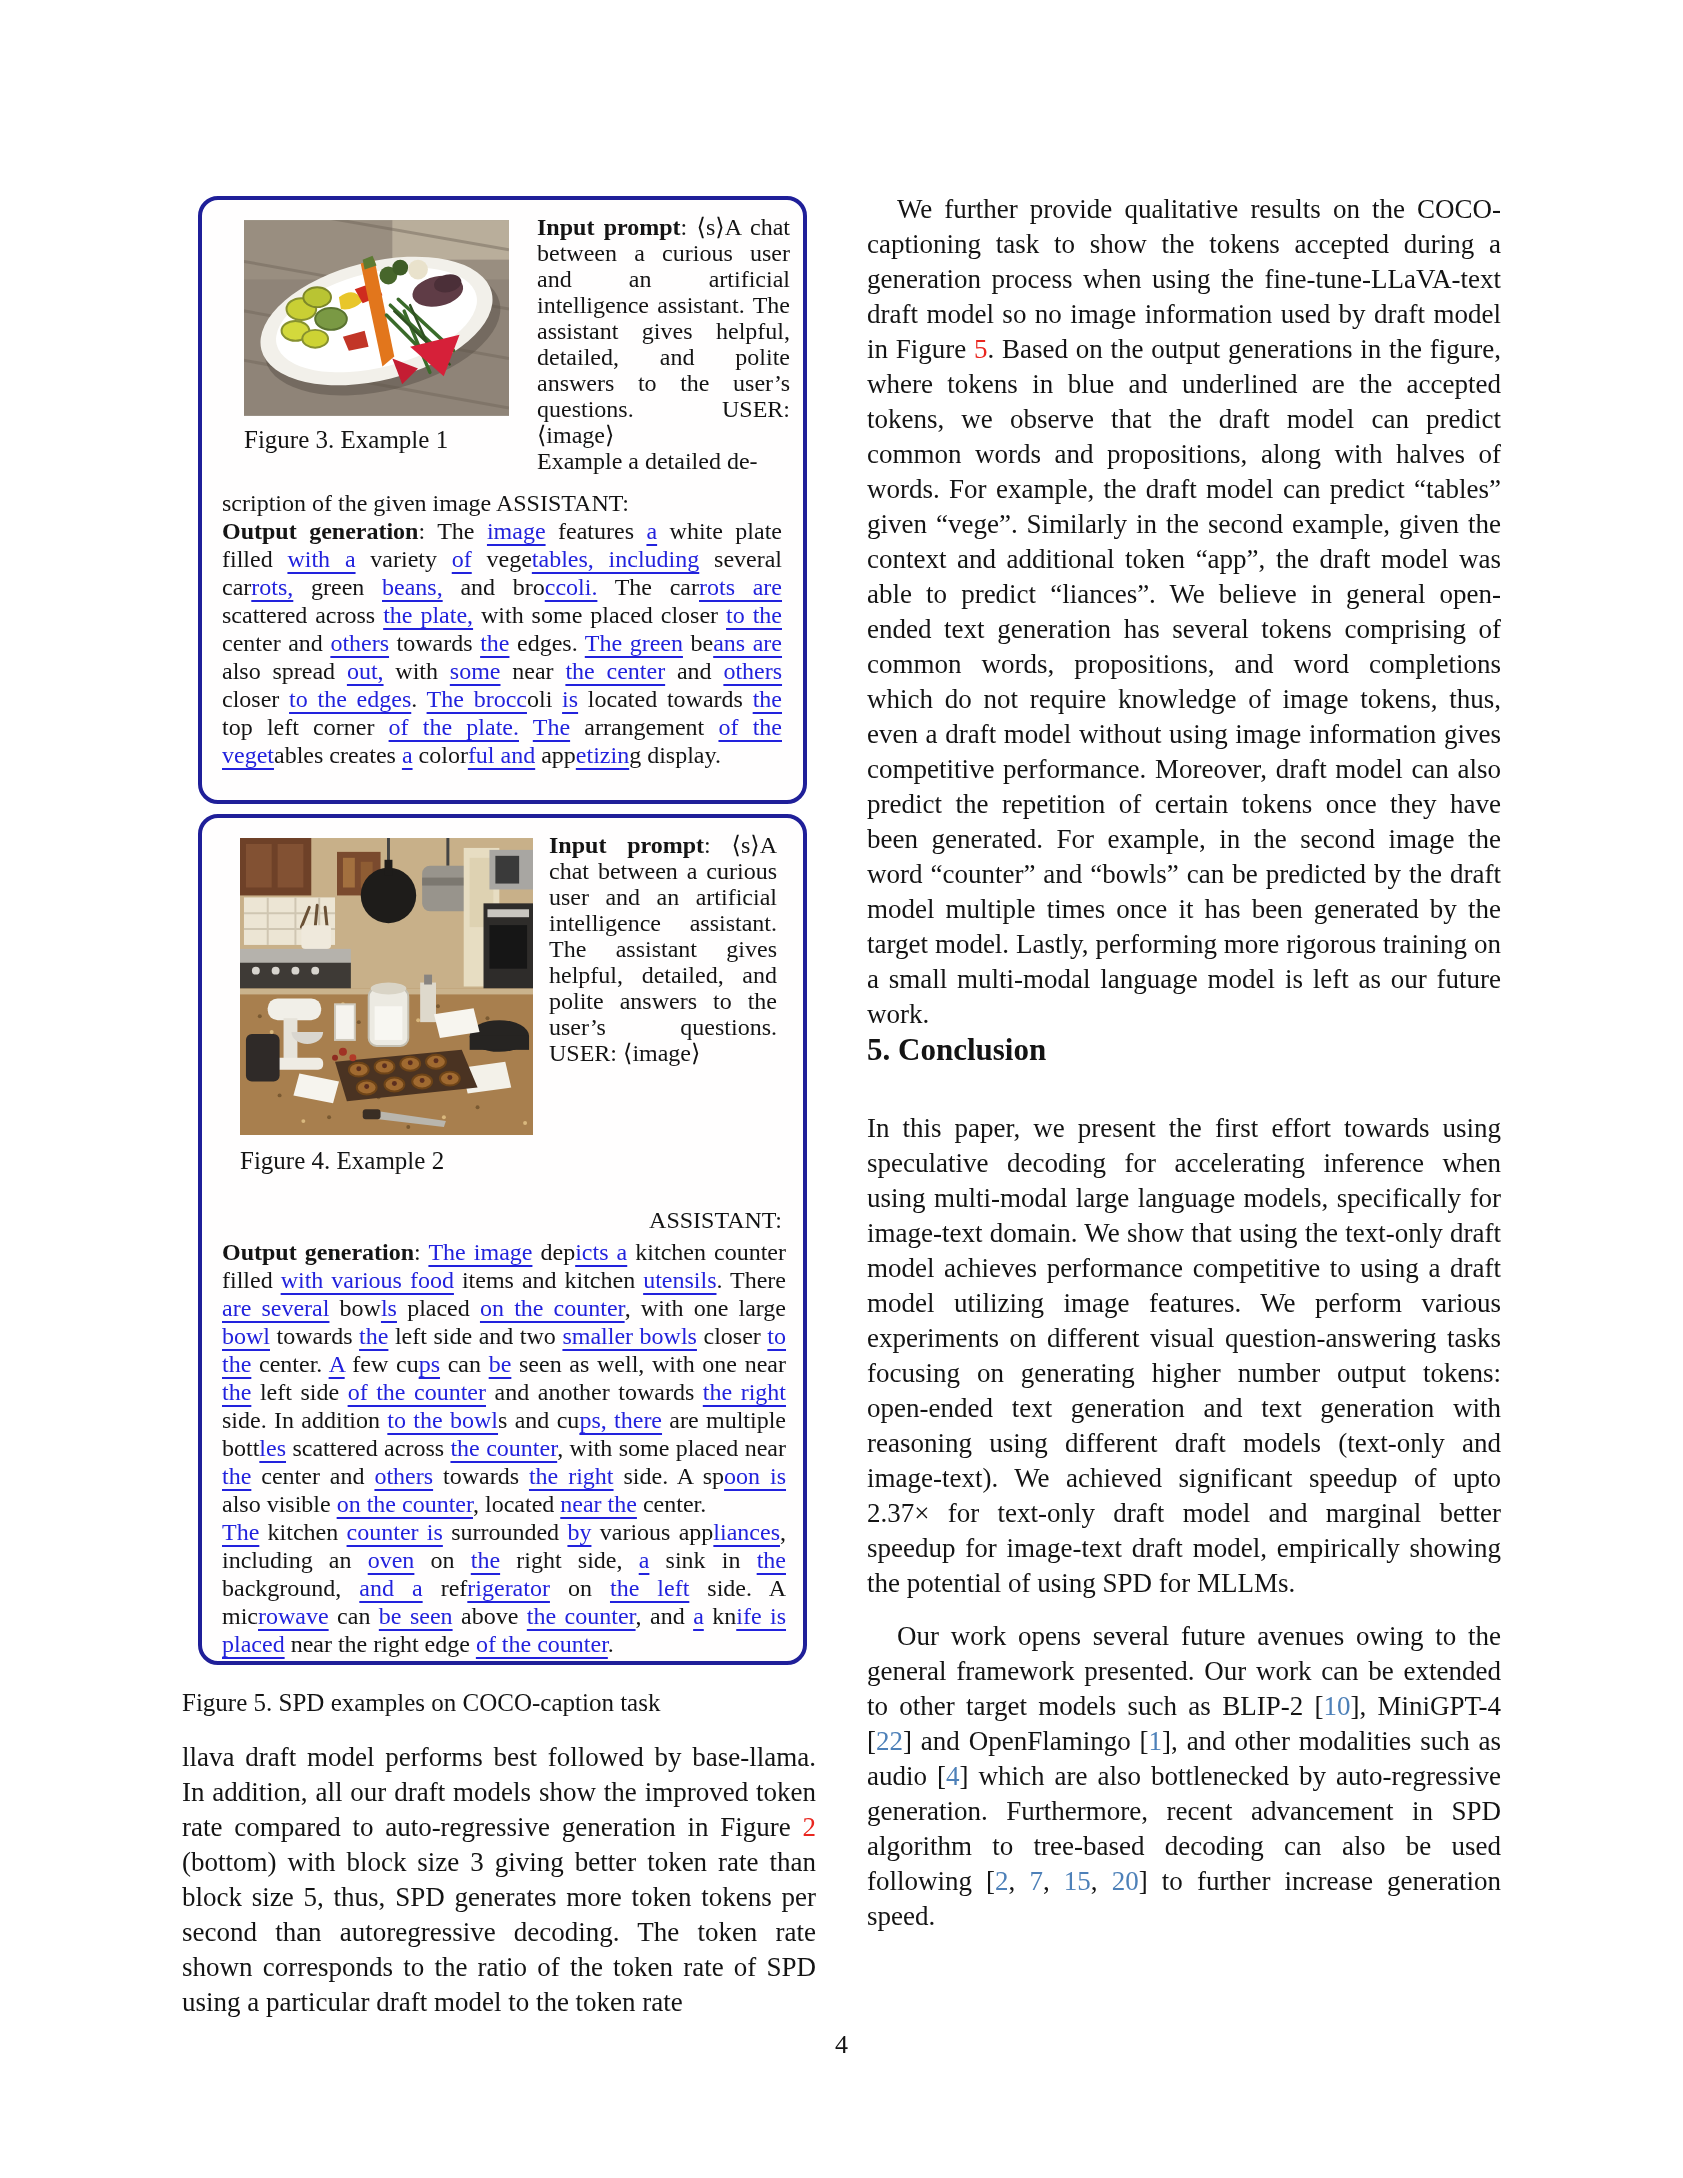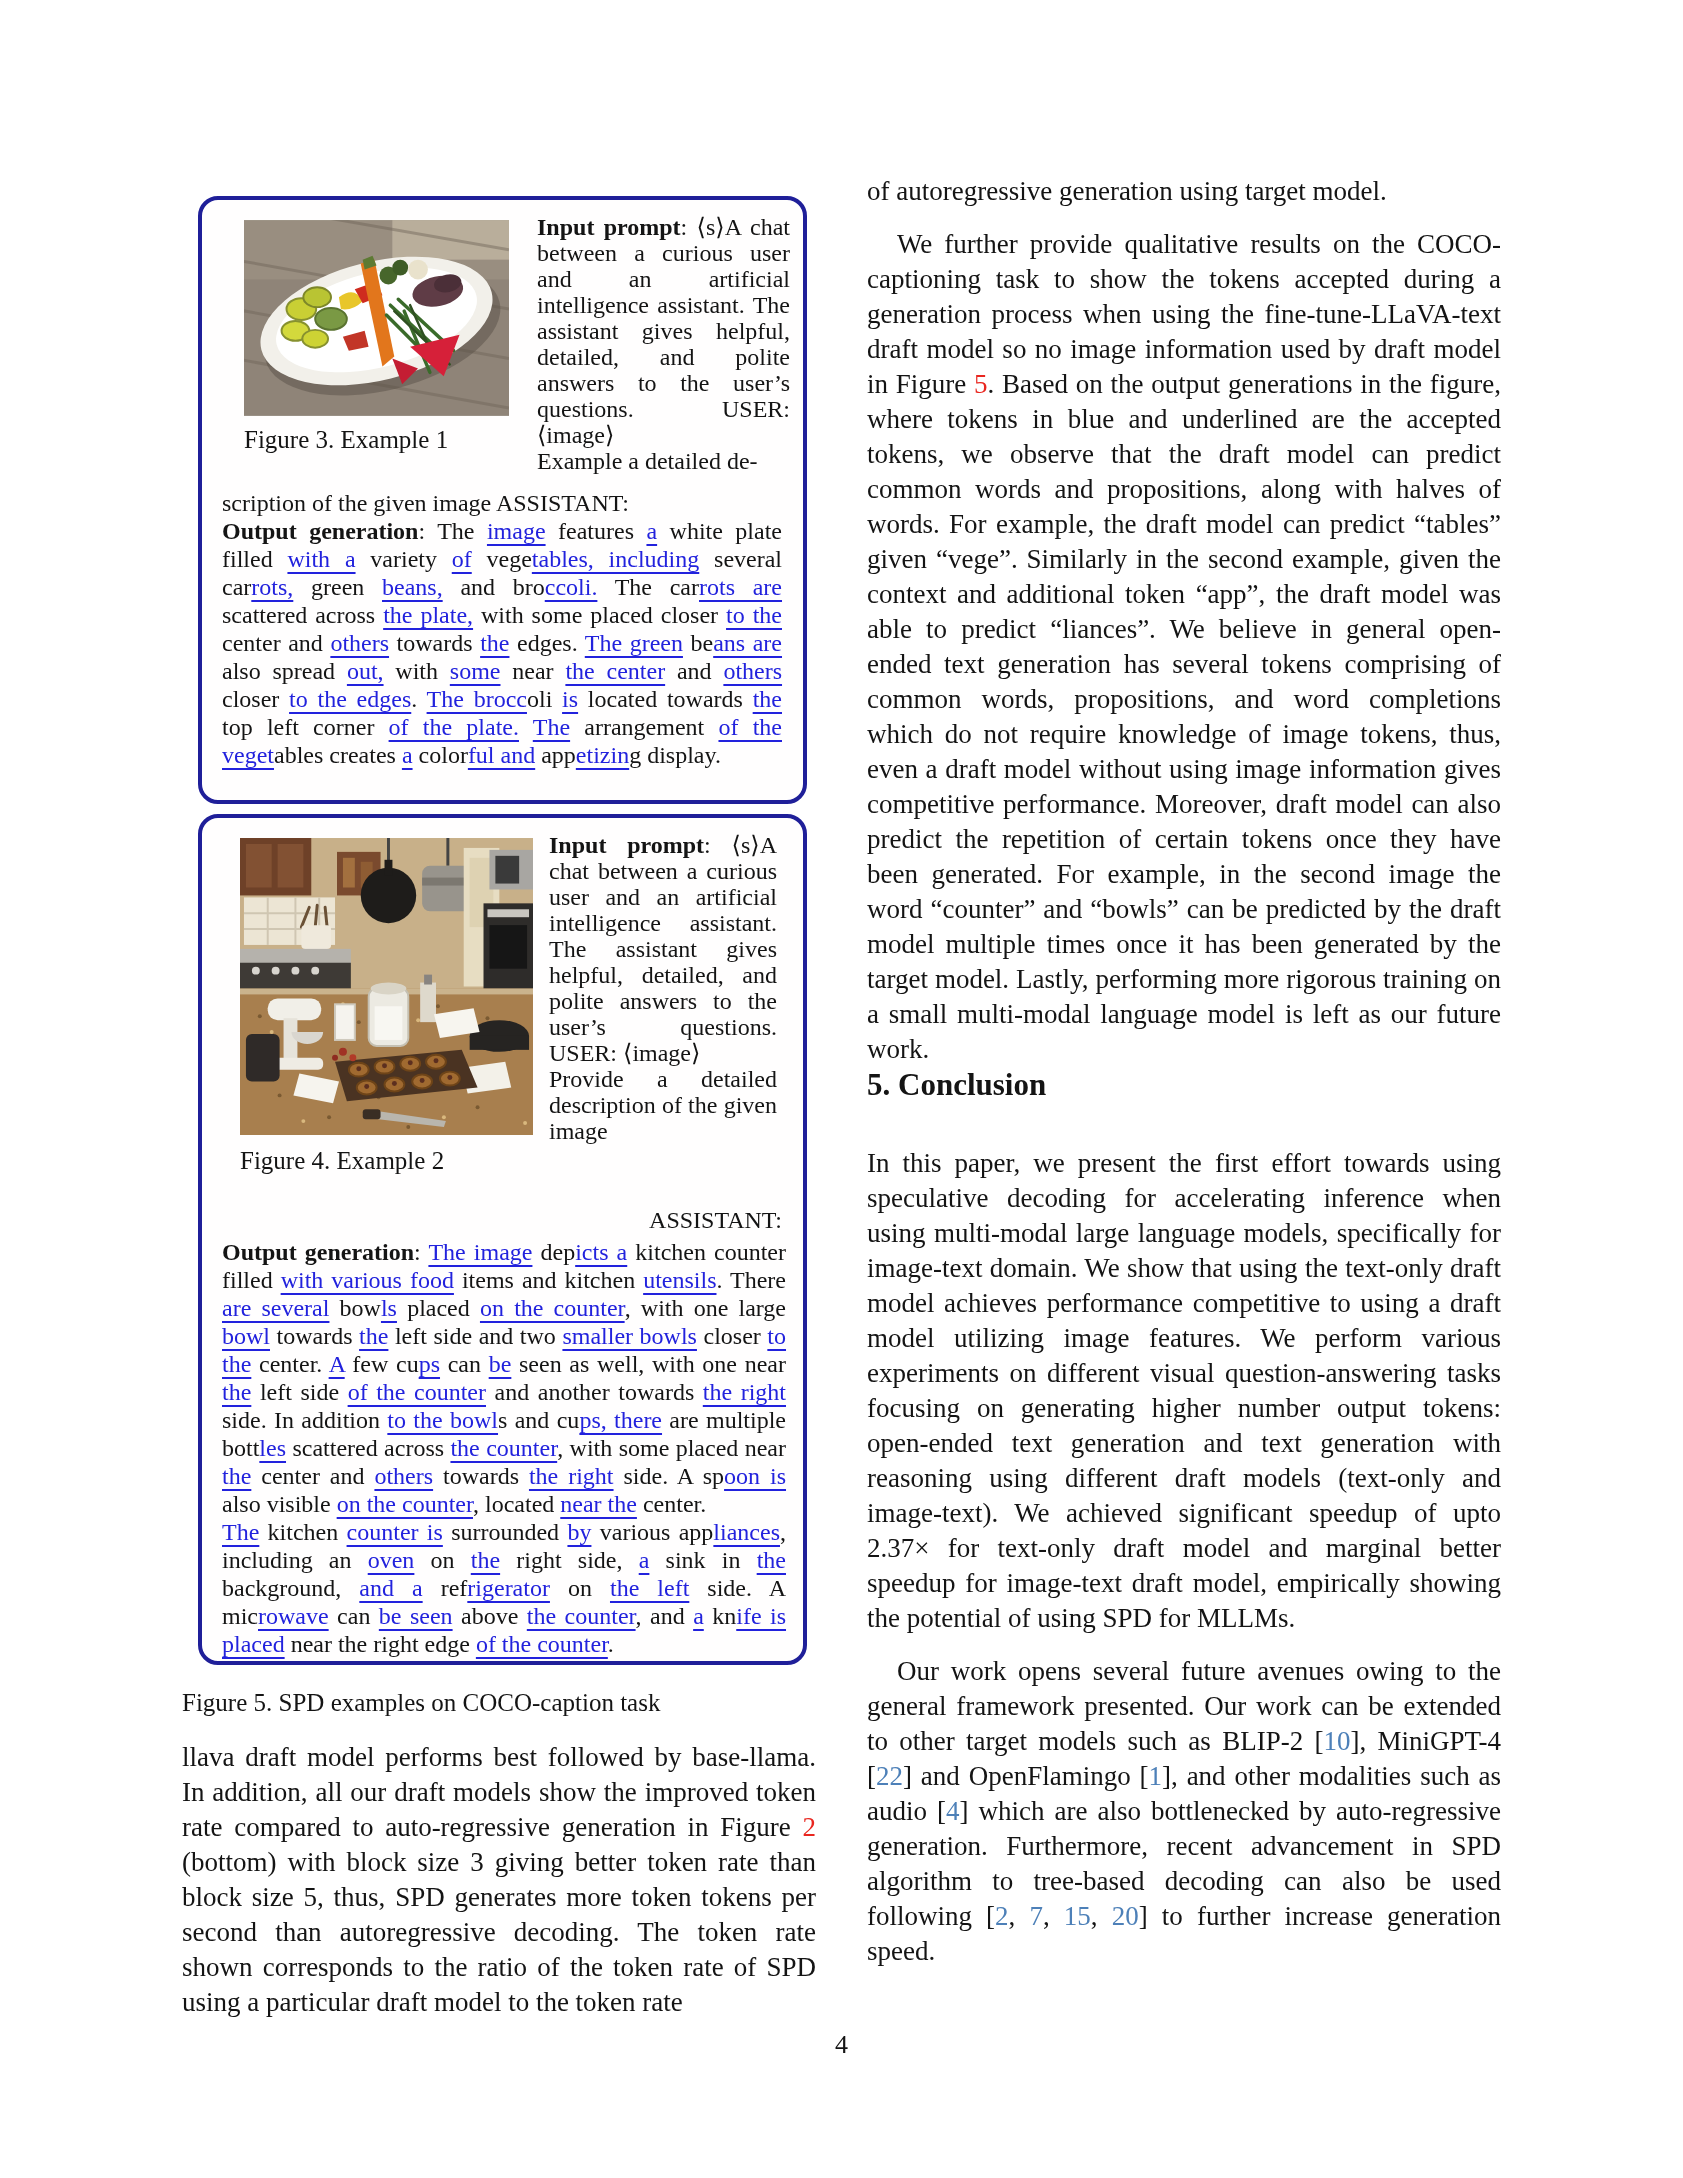--- a/index.html
+++ b/index.html
@@ -253,31 +253,30 @@
           <circle cx="212" cy="242" r="2.5"></circle>
       </g>
 
       <circle cx="104" cy="216" r="4" fill="#a03224"></circle>
       <circle cx="114" cy="222" r="3.5" fill="#b13a28"></circle>
       <circle cx="96" cy="222" r="3" fill="#8e2b20"></circle>
       <polygon points="140,276 208,286 206,292 140,284" fill="#b9b6ae"></polygon>
       <rect x="124" y="274" width="18" height="10" rx="3" fill="#3a2e24"></rect>
     </svg>
     <div class="fig-caption" id="cap2">Figure 4. Example 2</div>
-    <div class="box-text" id="prompt2"><span class="b">Input prompt</span><span>: ⟨s⟩A chat between a curious user and an artificial intelligence assistant. The assistant gives helpful, detailed, and polite answers to the user’s questions. USER: ⟨image⟩</span><br><span>Provide a detailed description of the given image</span></div>
+    <div class="box-text" id="prompt2"><span class="b">Input prompt</span><span>: ⟨s⟩A chat between a curious user and an artificial intelligence assistant. The assistant gives helpful, detailed, and polite answers to the user’s questions. USER: ⟨image⟩</span><br></div>
     <div class="flow-text" id="assist2">ASSISTANT:</div>
     <div class="flow-text" id="out2"><span class="b">Output generation</span><span>: </span><span class="hl">The image</span><span> dep</span><span class="hl">icts a</span><span> kitchen counter filled </span><span class="hl">with various food</span><span> items and kitchen </span><span class="hl">utensils</span><span>. There </span><span class="hl">are several</span><span> bow</span><span class="hl">ls</span><span> placed </span><span class="hl">on the counter</span><span>, with one large </span><span class="hl">bowl</span><span> towards </span><span class="hl">the</span><span> left side and two </span><span class="hl">smaller bowls</span><span> closer </span><span class="hl">to the</span><span> center. </span><span class="hl">A</span><span> few cu</span><span class="hl">ps</span><span> can </span><span class="hl">be</span><span> seen as well, with one near </span><span class="hl">the</span><span> left side </span><span class="hl">of the counter</span><span> and another towards </span><span class="hl">the right</span><span> side. In addition </span><span class="hl">to the bowl</span><span>s and cu</span><span class="hl">ps, there</span><span> are multiple bott</span><span class="hl">les</span><span> scattered across </span><span class="hl">the counter</span><span>, with some placed near </span><span class="hl">the</span><span> center and </span><span class="hl">others</span><span> towards </span><span class="hl">the right</span><span> side. A sp</span><span class="hl">oon is</span><span> also visible </span><span class="hl">on the counter</span><span>, located </span><span class="hl">near the</span><span> center.</span><br><span class="hl">The</span><span> kitchen </span><span class="hl">counter is</span><span> surrounded </span><span class="hl">by</span><span> various app</span><span class="hl">liances</span><span>, including an </span><span class="hl">oven</span><span> on </span><span class="hl">the</span><span> right side, </span><span class="hl">a</span><span> sink in </span><span class="hl">the</span><span> background, </span><span class="hl">and a</span><span> ref</span><span class="hl">rigerator</span><span> on </span><span class="hl">the left</span><span> side. A mic</span><span class="hl">rowave</span><span> can </span><span class="hl">be seen</span><span> above </span><span class="hl">the counter</span><span>, and </span><span class="hl">a</span><span> kn</span><span class="hl">ife is placed</span><span> near the right edge </span><span class="hl">of the counter</span><span>.</span></div>
   </div>
 
   <div class="caption5">Figure 5. SPD examples on COCO-caption task</div>
 
   <div class="left-body"><span>llava draft model performs best followed by base-llama. In addition, all our draft models show the improved token rate compared to auto-regressive generation in Figure </span><span class="red">2</span><span> (bottom) with block size 3 giving better token rate than block size 5, thus, SPD generates more token tokens per second than autoregressive decoding. The token rate shown corresponds to the ratio of the token rate of SPD using a particular draft model to the token rate</span></div>
 
   <div class="right-col">
-    <p class="p-first">of autoregressive generation using target model.</p>
     <p class="p-indent"><span>We further provide qualitative results on the COCO-captioning task to show the tokens accepted during a generation process when using the fine-tune-LLaVA-text draft model so no image information used by draft model in Figure </span><span class="red">5</span><span>. Based on the output generations in the figure, where tokens in blue and underlined are the accepted tokens, we observe that the draft model can predict common words and propositions, along with halves of words. For example, the draft model can predict “tables” given “vege”. Similarly in the second example, given the context and additional token “app”, the draft model was able to predict “liances”. We believe in general open-ended text generation has several tokens comprising of common words, propositions, and word completions which do not require knowledge of image tokens, thus, even a draft model without using image information gives competitive performance. Moreover, draft model can also predict the repetition of certain tokens once they have been generated. For example, in the second image the word “counter” and “bowls” can be predicted by the draft model multiple times once it has been generated by the target model. Lastly, performing more rigorous training on a small multi-modal language model is left as our future work.</span></p>
     <div class="conclusion-h">5. Conclusion</div>
     <p class="p-noindent">In this paper, we present the first effort towards using speculative decoding for accelerating inference when using multi-modal large language models, specifically for image-text domain. We show that using the text-only draft model achieves performance competitive to using a draft model utilizing image features. We perform various experiments on different visual question-answering tasks focusing on generating higher number output tokens: open-ended text generation and text generation with reasoning using different draft models (text-only and image-text). We achieved significant speedup of upto 2.37× for text-only draft model and marginal better speedup for image-text draft model, empirically showing the potential of using SPD for MLLMs.</p>
     <p class="p-indent"><span>Our work opens several future avenues owing to the general framework presented. Our work can be extended to other target models such as BLIP-2 [</span><span class="cite">10</span><span>], MiniGPT-4 [</span><span class="cite">22</span><span>] and OpenFlamingo [</span><span class="cite">1</span><span>], and other modalities such as audio [</span><span class="cite">4</span><span>] which are also bottlenecked by auto-regressive generation. Furthermore, recent advancement in SPD algorithm to tree-based decoding can also be used following [</span><span class="cite">2</span><span>, </span><span class="cite">7</span><span>, </span><span class="cite">15</span><span>, </span><span class="cite">20</span><span>] to further increase generation speed.</span></p>
   </div>
 
   <div class="page-number">4</div>
 
 </div>
 

